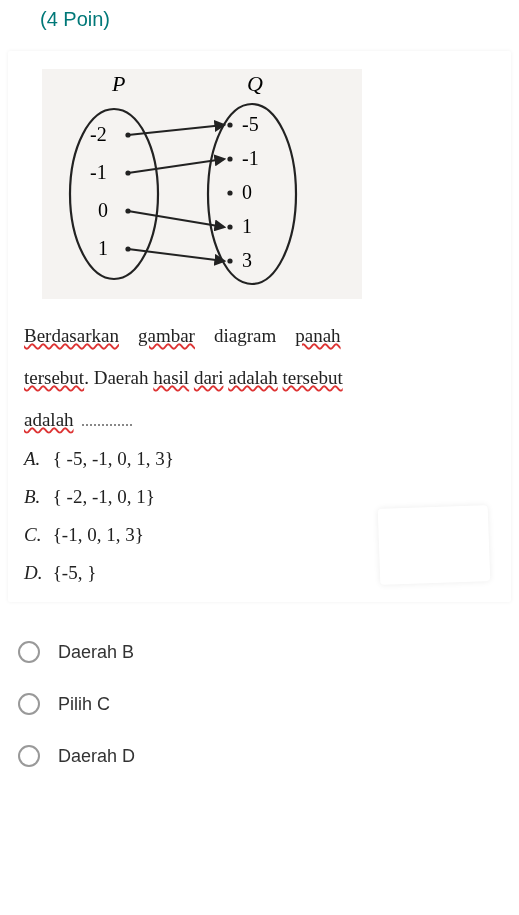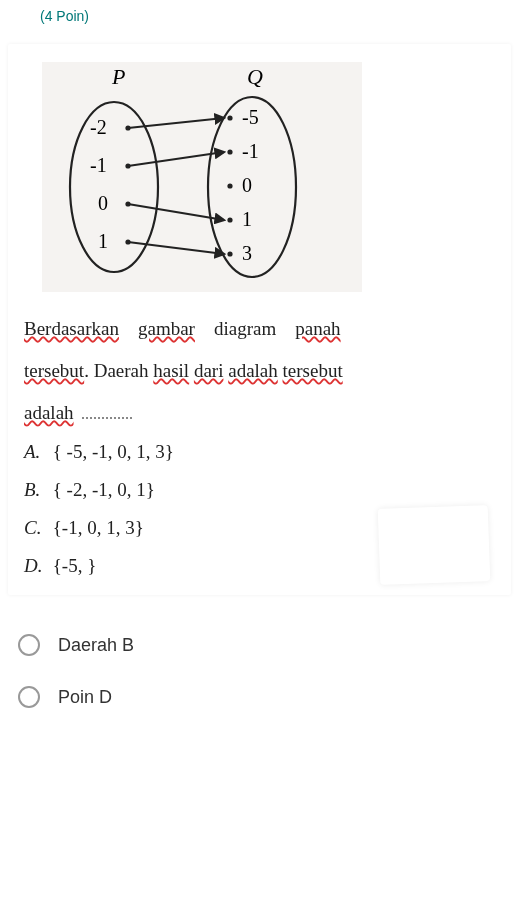--- a/index.html
+++ b/index.html
@@ -6,21 +6,21 @@
   body {
     font-family: Arial, sans-serif;
     background: #fff;
     width: 519px;
     height: 915px;
     color: #222;
     font-size: 18px;
   }
   .points {
     color: rgb(0, 120, 120);
-    font-size: 14px;
+    font-size: 20px;
     padding: 8px 0 0 40px;
   }
   .question-card {
     margin: 20px 8px 6px 8px;
     background: #fff;
     padding: 18px 14px 10px 14px;
     border-radius: 2px;
     box-shadow: 0 0 4px rgba(0,0,0,0.06);
   }
   .diagram-wrap {
@@ -158,15 +158,19 @@
 
 <div class="video-corner"></div>
 
 <div class="choices">
   <div class="choice">
     <span class="radio"></span>
     <span>Daerah B</span>
   </div>
   <div class="choice">
     <span class="radio"></span>
-    <span>Poin D</span>
+    <span>Pilih C</span>
+  </div>
+  <div class="choice">
+    <span class="radio"></span>
+    <span>Daerah D</span>
   </div>
 </div>
 
 </body></html>

